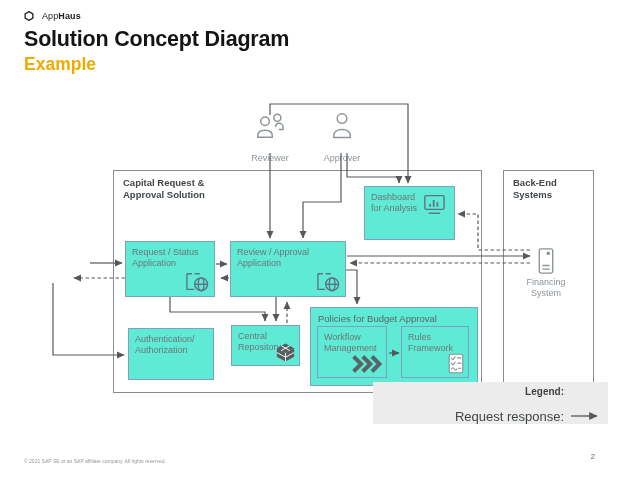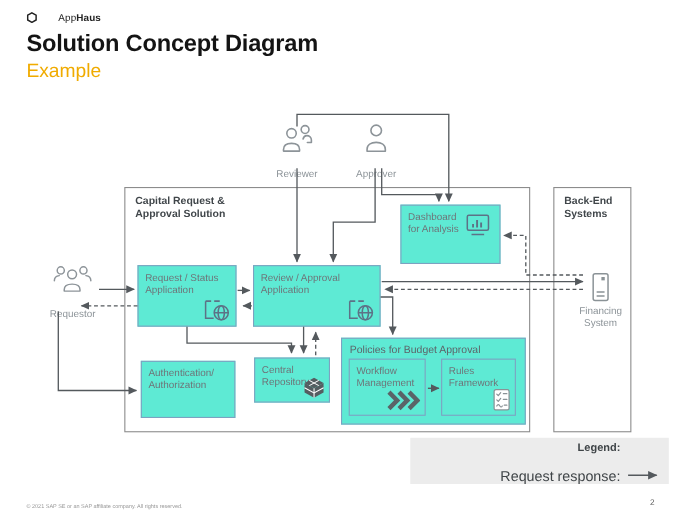--- a/index.html
+++ b/index.html
@@ -1,37 +1,37 @@
 <!DOCTYPE html>
 <html><head>
 <meta charset="utf-8">
 <style>
   html,body{margin:0;padding:0;background:#fff;}
   .slide{position:relative;width:621px;height:480px;background:#ffffff;overflow:hidden;
          font-family:"Liberation Sans",sans-serif;}
   
-  .logo{position:absolute;left:24px;top:11px;display:flex;align-items:center;gap:19px;}
+  .logo{position:absolute;left:24px;top:11px;display:flex;align-items:center;gap:8px;}
   .logo-text{font-size:9px;color:#222;letter-spacing:.1px;}
   .logo-text b{font-weight:bold;}
   .title{position:absolute;left:24px;top:27px;font-size:21.5px;font-weight:bold;color:#141414;letter-spacing:-.2px;}
-  .subtitle{position:absolute;left:24px;top:54px;font-size:17.5px;font-weight:normal;color:#f0ab00;}
+  .subtitle{position:absolute;left:24px;top:54px;font-size:17.5px;font-weight:bold;color:#f0ab00;}
   
   .container-box{position:absolute;border:1px solid #8c8c8c;background:transparent;box-sizing:border-box;}
   .container-label{position:absolute;top:6px;left:9px;font-size:9.5px;font-weight:bold;color:#40464a;
                    white-space:pre-line;line-height:1.3;}
   
   .node{position:absolute;border:1.4px solid #7da2c1;background:#5eead4;box-sizing:border-box;}
   .node-label{position:absolute;top:5px;left:6px;font-size:9px;line-height:1.22;color:#6e7579;white-space:pre-line;}
   .group-label{position:absolute;top:5px;left:7px;font-size:9.5px;color:#5d6469;white-space:nowrap;}
   
   .actor{position:absolute;text-align:center;}
   .actor-label{font-size:9px;color:#8d9499;margin-top:14px;}
   .fin-label{font-size:9px;color:#8d9499;white-space:pre-line;line-height:1.25;text-align:center;margin-top:2px;}
   
-  .legend{position:absolute;left:373px;top:398px;width:235px;height:42px;background:#ececec;
+  .legend{position:absolute;left:373px;top:382px;width:235px;height:42px;background:#ececec;
           box-sizing:border-box;padding:3px 4px 2px 20px;display:flex;flex-direction:column;justify-content:space-between;}
   .legend-row{display:flex;align-items:center;height:12px;}
   .legend-text{flex:1;text-align:right;font-size:13px;color:#3f4447;padding-right:6px;white-space:nowrap;}
   .legend-title{font-weight:bold;font-size:10px;}
   .legend-arrow-cell{width:34px;height:10px;}
   
   .copyright{position:absolute;left:24px;top:458px;font-size:5px;color:#989898;}
   .pagenum{position:absolute;right:26px;top:452px;font-size:7.5px;color:#5a5a5a;}
   svg{display:block;}
   .connectors{position:absolute;left:0;top:0;pointer-events:none;}
@@ -49,21 +49,21 @@
     </svg>
     <span class="logo-text"><span>App</span><b>Haus</b></span>
   </div>
   <div class="title">Solution Concept Diagram</div>
   <div class="subtitle">Example</div>
 
   <div class="container-box" style="left:113px;top:170px;width:369px;height:223px;">
     <div class="container-label">Capital Request &amp;
 Approval Solution</div>
   </div>
-  <div class="container-box" style="left:503px;top:170px;width:71px;height:223px;">
+  <div class="container-box" style="left:503px;top:170px;width:91px;height:223px;">
     <div class="container-label">Back-End
 Systems</div>
   </div>
 
   <div class="actor" style="left:248px;top:112px;width:44px;">
     <svg width="31" height="27" viewBox="0 0 34 29" style="margin:0 auto;">
       <g fill="none" stroke="#8d9499" stroke-width="1.6" stroke-linecap="round" stroke-linejoin="round">
         <circle cx="24.5" cy="6" r="3.9"></circle>
         <path d="M22.5 15.5 c.6-2.4 2-3.4 3.7-3.4 c2.6 0 4.6 1.9 4.6 4.4 V19 h-4"></path>
         <circle cx="11" cy="9.8" r="4.7"></circle>
@@ -76,33 +76,20 @@
   <div class="actor" style="left:320px;top:112px;width:44px;">
     <svg width="24" height="27" viewBox="0 0 26 29" style="margin:0 auto;">
       <g fill="none" stroke="#8d9499" stroke-width="1.6" stroke-linecap="round" stroke-linejoin="round">
         <circle cx="13" cy="7" r="5.2"></circle>
         <path d="M4 27.5 v-1.8 c0-4.5 4-6.9 9-6.9 s9 2.4 9 6.9 v1.8 z"></path>
       </g>
     </svg>
     <div class="actor-label">Approver</div>
   </div>
 
-  <div class="actor" style="left:42px;top:240px;width:48px;">
-    <svg width="36" height="26" viewBox="0 0 40 29" style="margin:0 auto;">
-      <g fill="none" stroke="#8d9499" stroke-width="1.5" stroke-linecap="round" stroke-linejoin="round">
-        <circle cx="8" cy="6.5" r="3.6"></circle>
-        <path d="M1.5 17 c0-3.2 2.2-4.9 5-5.2"></path>
-        <circle cx="31" cy="6.5" r="3.6"></circle>
-        <path d="M38.5 17 c0-3.2-2.2-4.9-5-5.2"></path>
-        <circle cx="19.5" cy="10.5" r="4.5"></circle>
-        <path d="M11.5 27.5 v-1.4 c0-3.8 3.4-5.7 8-5.7 s8 1.9 8 5.7 v1.4 z"></path>
-      </g>
-    </svg>
-    <div class="actor-label">Requestor</div>
-  </div>
 
   <div class="node" style="left:125px;top:241px;width:90px;height:56px;padding-left:44px;">
     <div class="node-label">Request / Status
 Application</div>
     <svg class="icon-br" width="26" height="22" viewBox="0 0 28 24">
       <g fill="none" stroke="#5d7286" stroke-width="1.5">
         <path d="M3 3 H8.5 M11.5 3 H17"></path>
         <path d="M3 3 V20 H11"></path>
         <circle cx="18.5" cy="14.5" r="7"></circle>
         <ellipse cx="18.5" cy="14.5" rx="3.1" ry="7"></ellipse>

